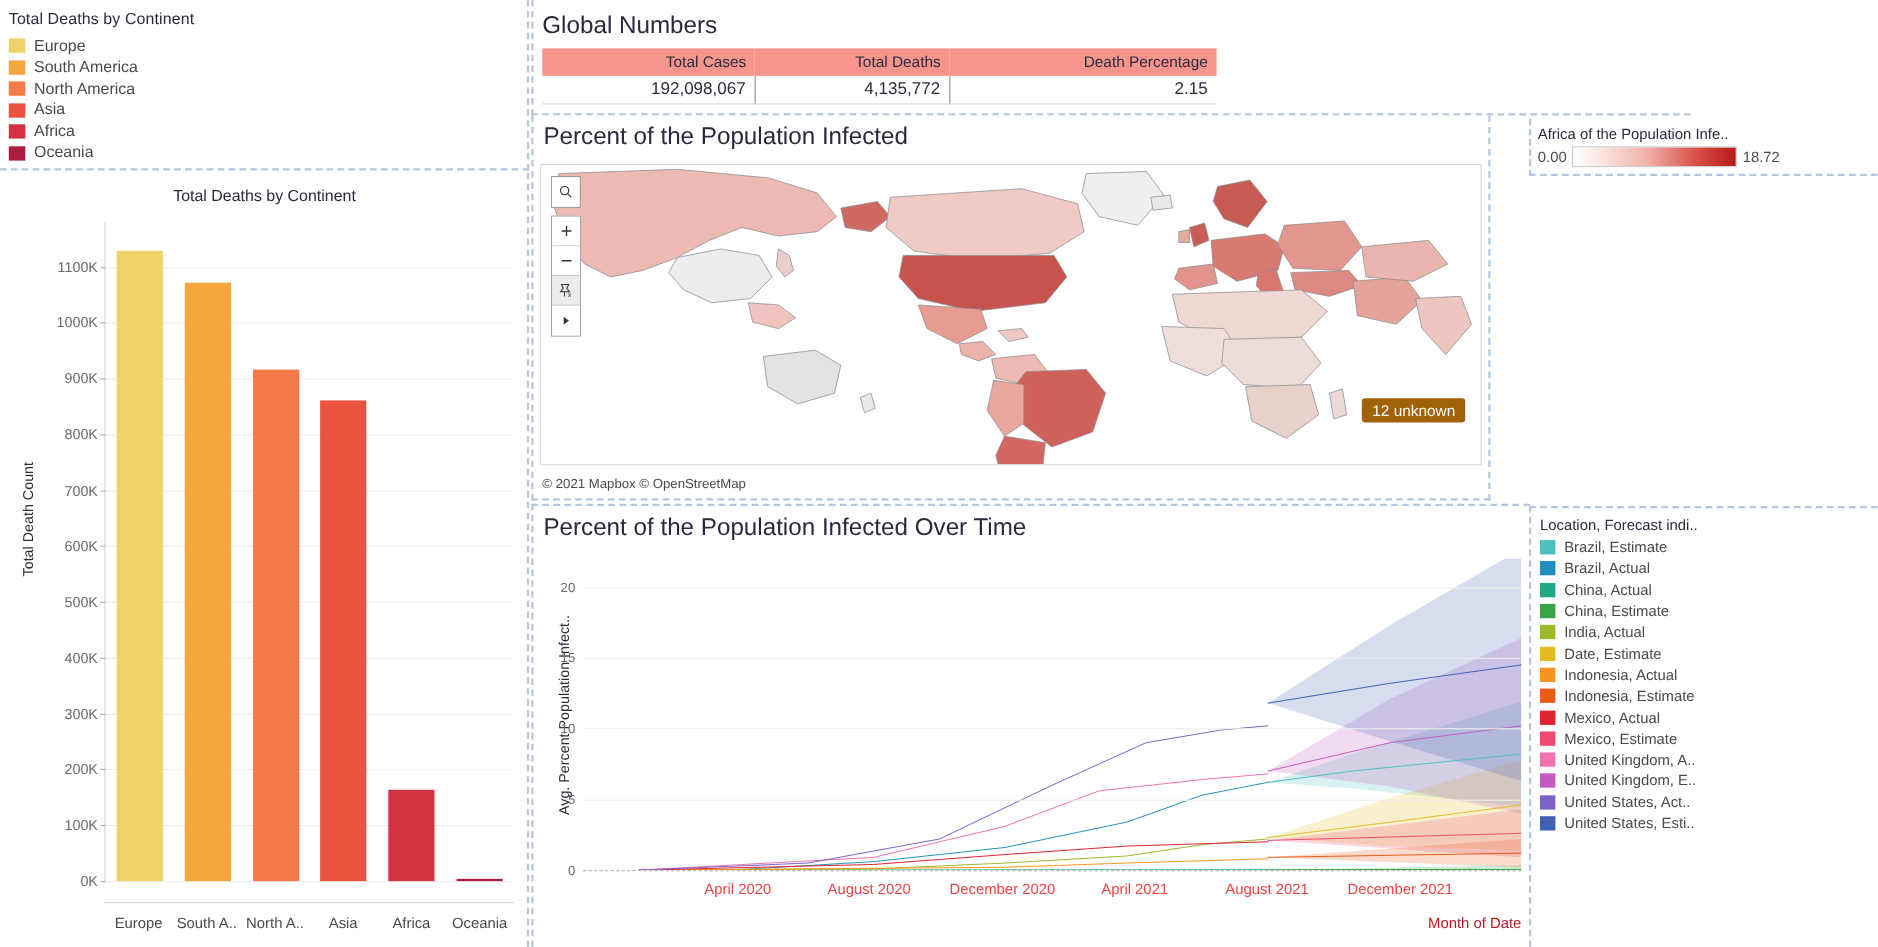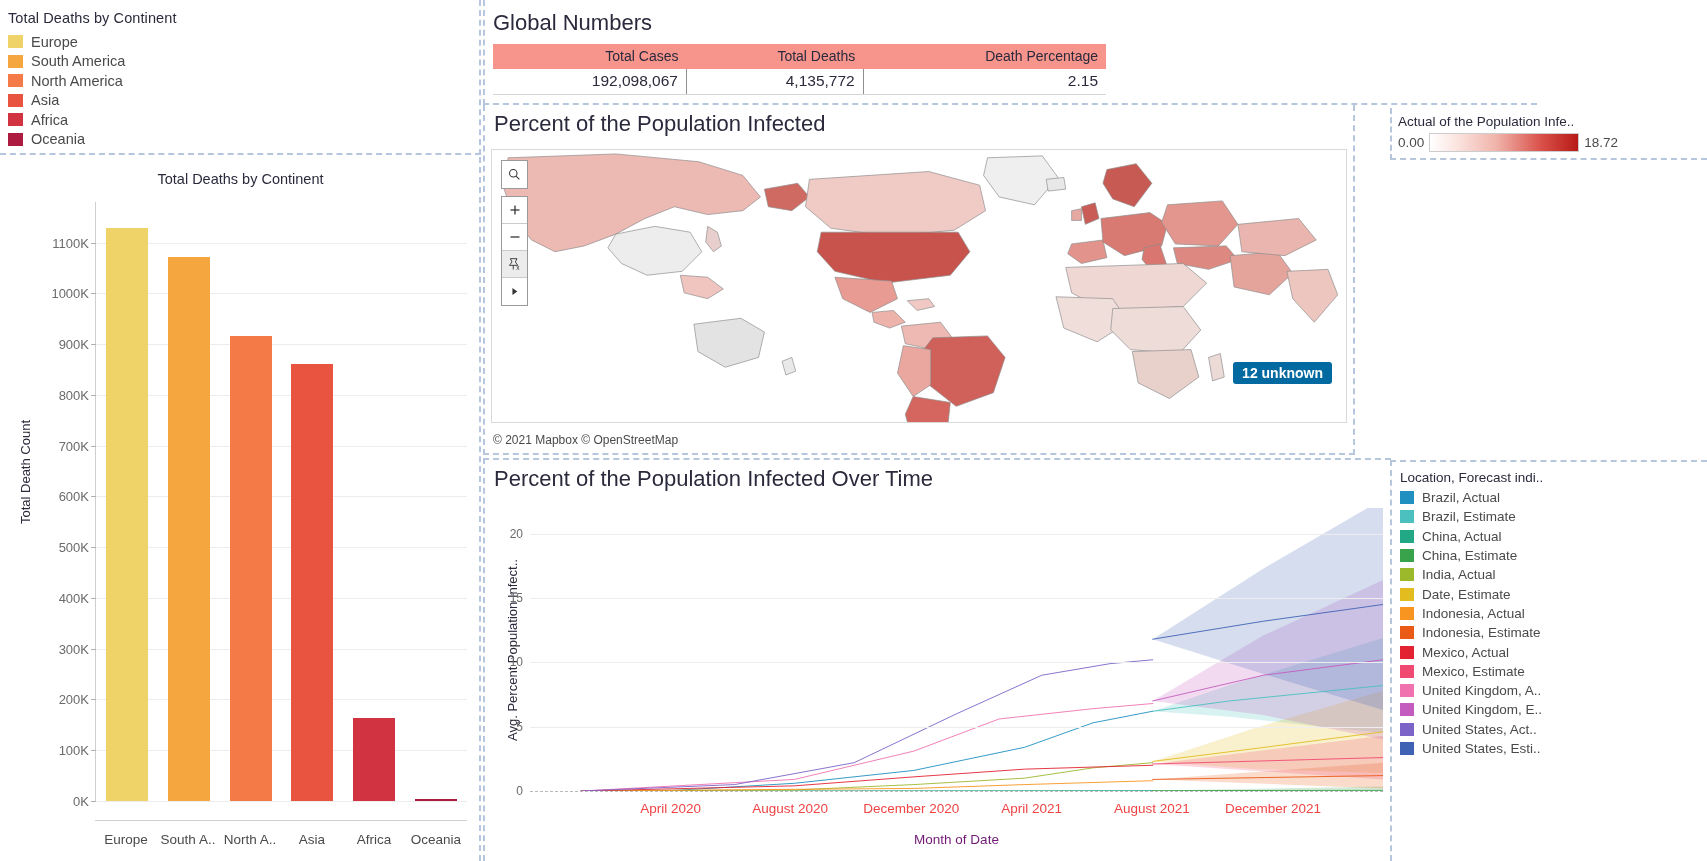--- a/index.html
+++ b/index.html
@@ -97,22 +97,22 @@
   }
   .map-ctrl-btn {
     height:27px; display:flex; align-items:center; justify-content:center;
     font-size:16px; color:#333; border-bottom:1px solid #cbcbcb; background:#fff;
   }
   .map-ctrl-btn:last-child { border-bottom:none; }
   #map-attrib {
     position:absolute; left:8px; bottom:6px; font-size:12px; color:#4a4a4a;
   }
   #map-unknown {
-    position:absolute; right:14px; bottom:38px; background:#0369a1; color:#fff;
-    font-size:14px; font-weight:bold; padding:3px 9px; border-radius:3px;
+    position:absolute; right:14px; bottom:38px; background:#a16207; color:#fff;
+    font-size:14px; font-weight:normal; padding:3px 9px; border-radius:3px;
   }
   #map-legend {
     position:absolute; left:1390px; top:108px; width:317px; height:52px;
     padding-top: 6px;
   }
   #map-legend .ml-title { font-size:13.5px; color:#2a2a3c; margin-left:6px; }
   #map-legend .ml-ramp-row { display:flex; align-items:center; margin-top:4px; margin-left:6px; }
   .ml-val { font-size:13.5px; color:#4a4a4a; }
   .ml-ramp {
     width: 150px; height: 19px; margin: 0 5px;
@@ -135,22 +135,22 @@
     position:absolute; left:45px; top:48px; right:8px; bottom:70px;
   }
   .l-ytick {
     position:absolute; right: calc(100% + 7px); transform: translateY(-50%);
     font-size:12px; color:#6b6b6b;
   }
   #line-xaxis-labels { position:absolute; left:45px; right:8px; bottom:42px; height:18px; }
   .l-xlab { position:absolute; transform:translateX(-50%); font-size:13.5px; color:#ef4444;
             white-space:nowrap; }
   #line-xlabel {
-    position:absolute; left:45px; right:8px; bottom:14px; text-align:center;
-    font-size:13.5px; color:#701a75;
+    position:absolute; left:45px; right:8px; bottom:14px; text-align:right;
+    font-size:13.5px; color:#b91c1c;
   }
   #line-legend {
     position:absolute; left:1390px; top:460px; width:317px; height:401px;
     padding: 8px 0 0 8px;
   }
   #line-legend .ll-title { font-size:13.5px; color:#2a2a3c; margin-bottom:3px; }
   .ll-row { display:flex; align-items:center; height:19.3px; }
   .ll-sw { width:14px; height:13px; margin-right:8px; flex:0 0 auto; }
   .ll-lb { font-size:13.5px; color:#4a4a4a; white-space:nowrap; }
 </style>
@@ -356,21 +356,21 @@
             </svg>
         </div>
       </div>
 
       <div id="map-unknown">12 unknown</div>
     </div>
     <div id="map-attrib">© 2021 Mapbox © OpenStreetMap</div>
   </div>
 
   <div id="map-legend" class="dashed-l dashed-b">
-    <div class="ml-title">Actual of the Population Infe..</div>
+    <div class="ml-title">Africa of the Population Infe..</div>
     <div class="ml-ramp-row">
       <span class="ml-val">0.00</span>
       <span class="ml-ramp"></span>
       <span class="ml-val">18.72</span>
     </div>
   </div>
 
   <div id="line-panel" class="dashed-l dashed-t">
     <div id="line-title">Percent of the Population Infected Over Time</div>
     <div id="line-ylabel">Avg. Percent Population Infect..</div>
@@ -419,28 +419,28 @@
         <div class="l-xlab" style="left: 72.9%;">August 2021</div>
         <div class="l-xlab" style="left: 87.1%;">December 2021</div>
       </div>
     <div id="line-xlabel">Month of Date</div>
   </div>
 
   <div id="line-legend" class="dashed-l dashed-t">
     <div class="ll-title">Location, Forecast indi..</div>
     <div id="line-legend-rows">
         <div class="ll-row">
+          <span class="ll-sw" style="background: rgb(76, 191, 191);"></span>
+          <span class="ll-lb">Brazil, Estimate</span>
+        </div>
+        <div class="ll-row">
           <span class="ll-sw" style="background: rgb(31, 144, 192);"></span>
           <span class="ll-lb">Brazil, Actual</span>
         </div>
         <div class="ll-row">
-          <span class="ll-sw" style="background: rgb(76, 191, 191);"></span>
-          <span class="ll-lb">Brazil, Estimate</span>
-        </div>
-        <div class="ll-row">
           <span class="ll-sw" style="background: rgb(34, 168, 132);"></span>
           <span class="ll-lb">China, Actual</span>
         </div>
         <div class="ll-row">
           <span class="ll-sw" style="background: rgb(56, 163, 74);"></span>
           <span class="ll-lb">China, Estimate</span>
         </div>
         <div class="ll-row">
           <span class="ll-sw" style="background: rgb(156, 185, 44);"></span>
           <span class="ll-lb">India, Actual</span>

